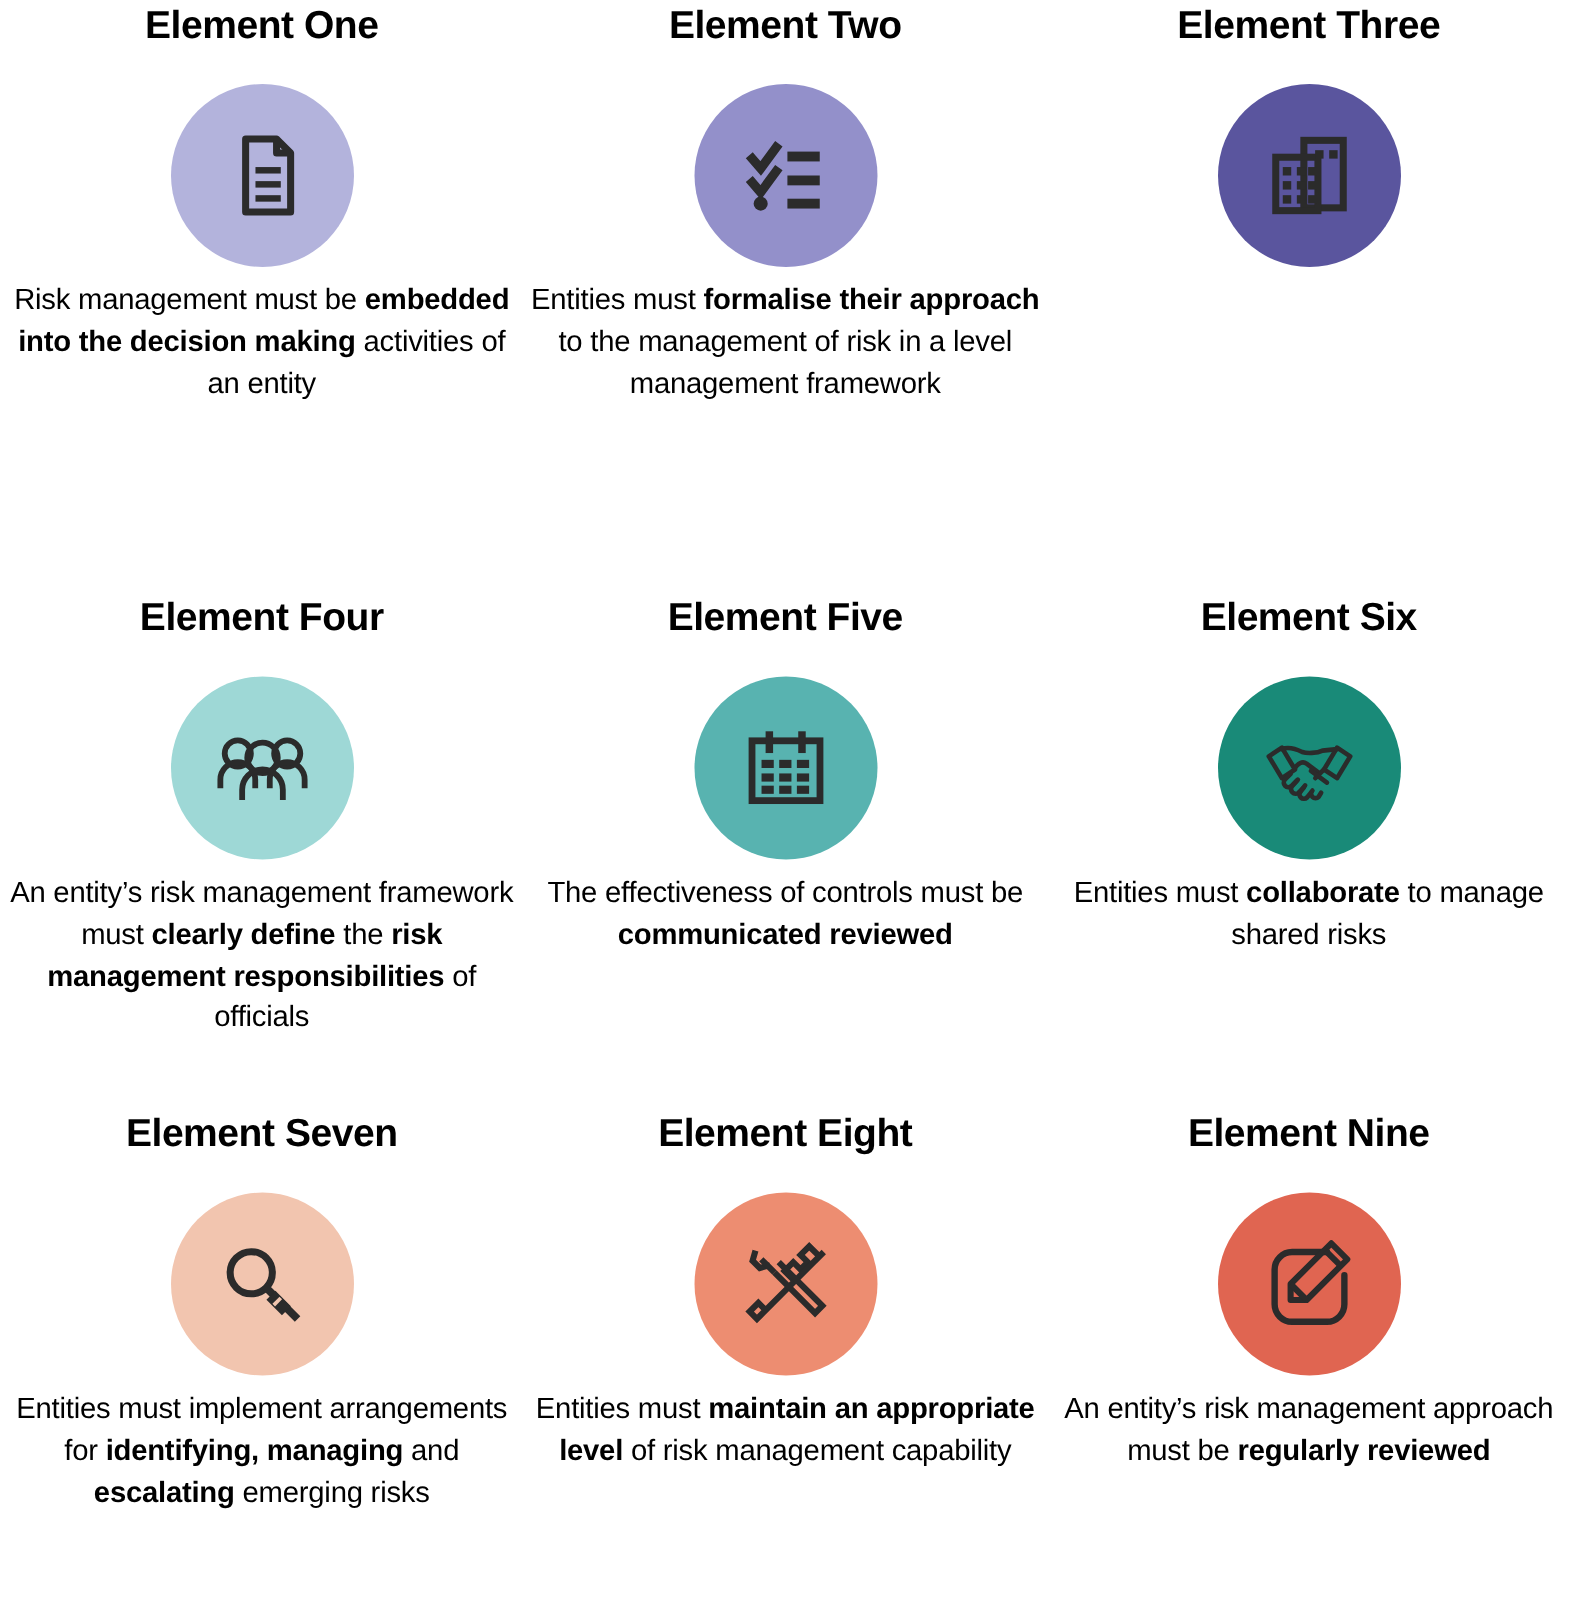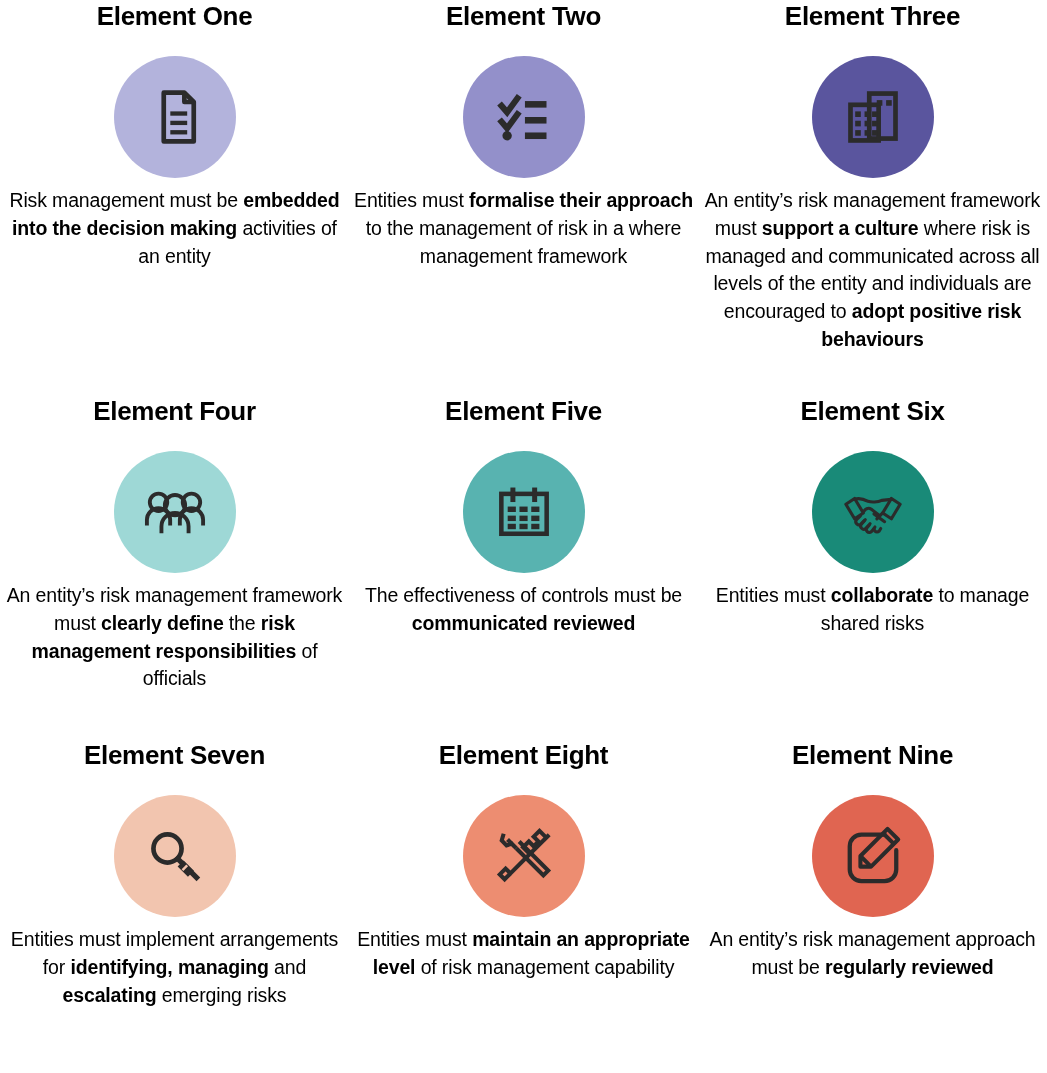--- a/index.html
+++ b/index.html
@@ -101,21 +101,21 @@
           <path d="M8 20 L14 27 L25 12" stroke="#2b2b2b" stroke-width="6.5" stroke-linecap="square" stroke-linejoin="miter"></path>
           <rect x="33" y="15" width="23" height="7" fill="#2b2b2b"></rect>
           <path d="M8 37 L14 44 L25 29" stroke="#2b2b2b" stroke-width="6.5" stroke-linecap="square" stroke-linejoin="miter"></path>
           <rect x="33" y="32" width="23" height="7" fill="#2b2b2b"></rect>
           <circle cx="14" cy="52" r="5" fill="#2b2b2b"></circle>
           <rect x="33" y="48.5" width="23" height="7" fill="#2b2b2b"></rect>
         </svg>
       </span>
     </div>
     <div class="el-desc">
-      <span>Entities must </span><b>formalise their approach</b><span> to the management of risk in a where management framework</span>
+      <span>Entities must </span><b>formalise their approach</b><span> to the management of risk in a level management framework</span>
     </div>
   </div>
 
   <div class="cell row1">
     <div class="el-title">Element Three</div>
     <div class="circle" style="background: rgb(90, 85, 158);">
       <span>
         <svg width="60" height="60" viewBox="0 0 64 64" fill="none">
           <rect x="28" y="7" width="28" height="48" stroke="#2b2b2b" stroke-width="5"></rect>
           <rect x="8" y="19" width="30" height="38" fill="none" stroke="#2b2b2b" stroke-width="5"></rect>
@@ -127,23 +127,20 @@
           <rect x="13" y="36" width="6" height="6" fill="#2b2b2b"></rect>
           <rect x="23" y="36" width="6" height="6" fill="#2b2b2b"></rect>
           <rect x="13" y="46" width="6" height="6" fill="#2b2b2b"></rect>
           <rect x="23" y="46" width="6" height="6" fill="#2b2b2b"></rect>
           <rect x="31" y="26" width="6" height="6" fill="#2b2b2b"></rect>
           <rect x="31" y="36" width="6" height="6" fill="#2b2b2b"></rect>
           <rect x="31" y="46" width="6" height="6" fill="#2b2b2b"></rect>
         </svg>
       </span>
     </div>
-    <div class="el-desc wide">
-      <span>An entity’s risk management framework must </span><b>support a culture</b><span> where risk is managed and communicated across all levels of the entity and individuals are encouraged to </span><b>adopt positive risk behaviours</b>
-    </div>
   </div>
 
   <div class="cell row2">
     <div class="el-title">Element Four</div>
     <div class="circle" style="background: rgb(158, 216, 214);">
       <span>
         <svg width="62" height="62" viewBox="0 0 64 64" fill="none">
           <circle cx="15" cy="22" r="9" stroke="#2b2b2b" stroke-width="4"></circle>
           <path d="M3 46 V40 a12 12 0 0 1 24 0 V46" stroke="#2b2b2b" stroke-width="4" stroke-linejoin="round"></path>
           <circle cx="49" cy="22" r="9" stroke="#2b2b2b" stroke-width="4"></circle>

